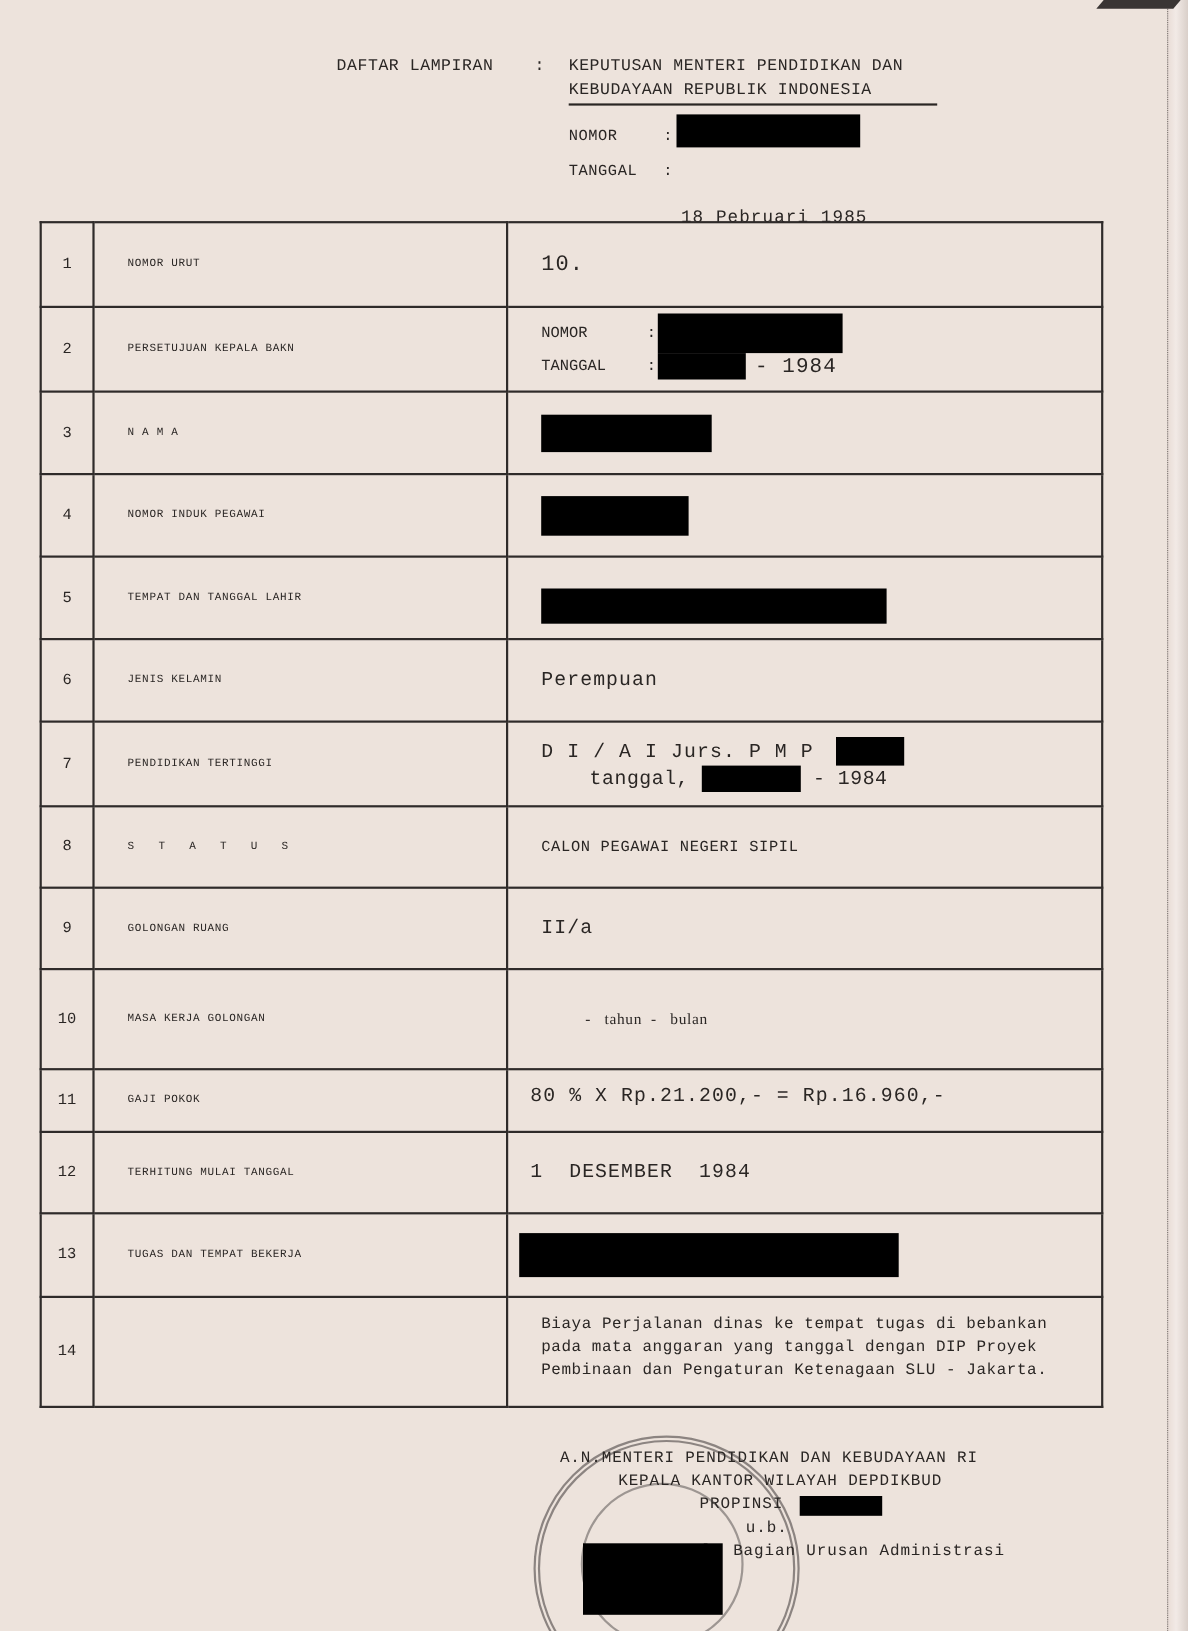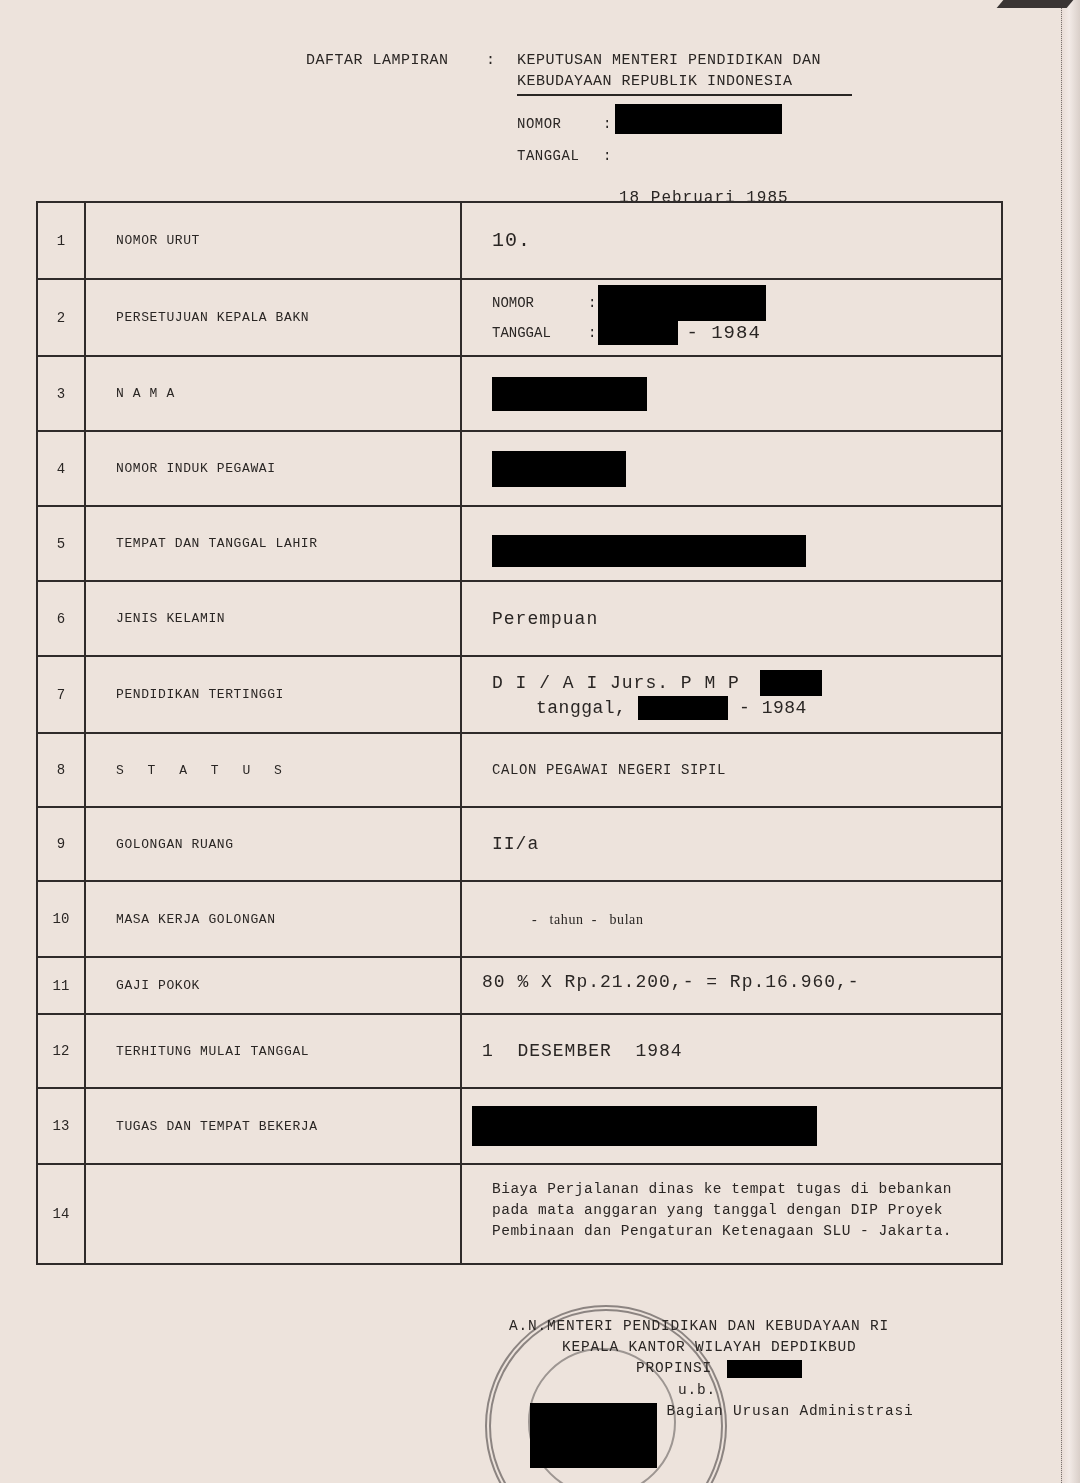--- a/index.html
+++ b/index.html
@@ -26,21 +26,21 @@
   .hdr.tgl-l { left:517px; top:148px; font-size:14px; }
   .hdr.tgl-c { left:603px; top:148px; font-size:14px; }
   .hdr.tgl-v { left:619px; top:145px; font-size:16px; letter-spacing:1px;margin-top:44px; }
 
   table.form {
     position:absolute; left:36px; top:201px; width:967px;
     border-collapse:collapse; table-layout:fixed;
   }
   table.form td { border:2px solid #2f2b2a; vertical-align:middle; padding:0; }
   td.num { width:46px; text-align:center; font-size:14px; }
-  td.lbl { width:344px; padding-left:30px !important; font-size:13px; letter-spacing:0.6px; }
+  td.lbl { width:344px; padding-left:30px !important; font-size:10px; letter-spacing:0.6px; }
   td.val { position:relative; padding-left:30px !important; font-size:16px; }
   .sp { letter-spacing:8px; }
   .big { font-size:20px; letter-spacing:1px; }
   .small { font-size:14px; letter-spacing:0.6px; }
   .ital { font-size:18px; letter-spacing:1px; }
   .sub-row { display:flex; align-items:center; height:30px; font-size:14px; }
   .sub-row .k { width:96px; }
   .inline-redact { display:inline-block; background:#000; vertical-align:middle; }
   .note { font-size:14.5px; line-height:21px; letter-spacing:0.5px; padding-right:10px; }
 
@@ -133,21 +133,21 @@
   <tr style="height:74px">
     <td class="num">8</td>
     <td class="lbl sp" style="letter-spacing:8px;font-family:Liberation Mono, monospace;">S T A T U S</td>
     <td class="val"><span class="small">CALON PEGAWAI NEGERI SIPIL</span></td>
   </tr>
   <tr style="height:74px">
     <td class="num">9</td>
     <td class="lbl">GOLONGAN RUANG</td>
     <td class="val"><span class="ital">II/a</span></td>
   </tr>
-  <tr style="height:76px">
+  <tr style="height:91px">
     <td class="num">10</td>
     <td class="lbl">MASA KERJA GOLONGAN</td>
     <td class="val" style="padding-left:70px !important;font-family:Liberation Serif, serif;"><span class="small" style="white-space:pre;">-   tahun  -   bulan</span></td>
   </tr>
   <tr style="height:57px">
     <td class="num">11</td>
     <td class="lbl">GAJI POKOK</td>
     <td class="val" style="vertical-align:top;padding-top:14px !important;padding-left:20px !important;"><span class="ital">80 % X Rp.21.200,- = Rp.16.960,-</span></td>
   </tr>
   <tr style="height:74px">

